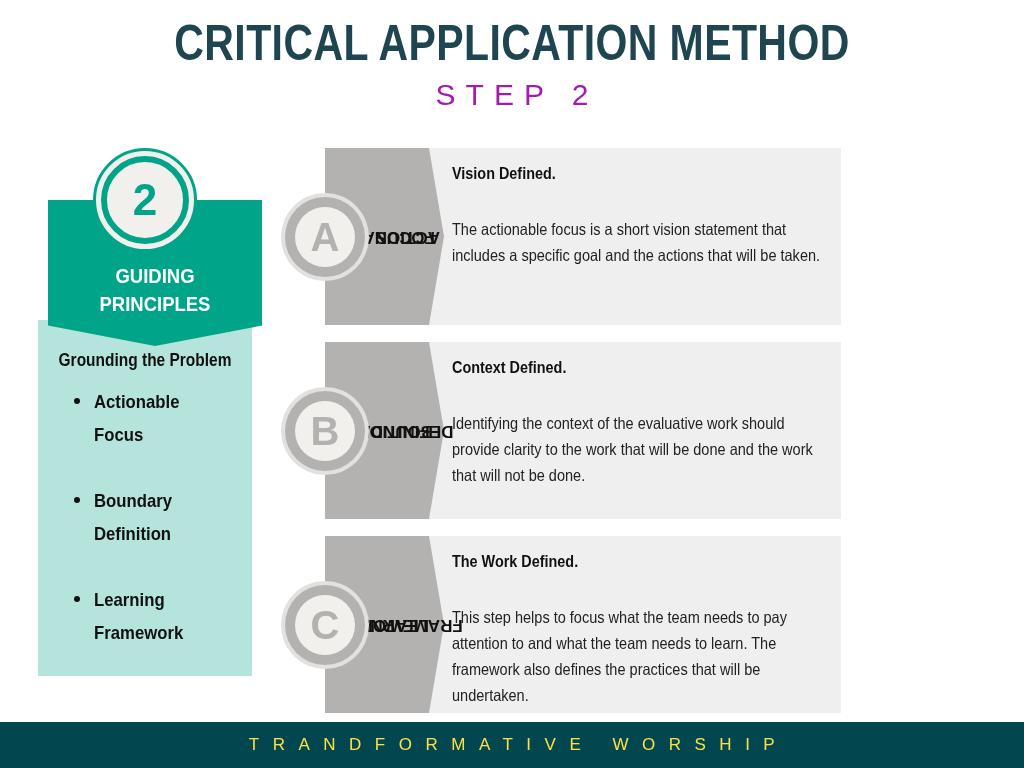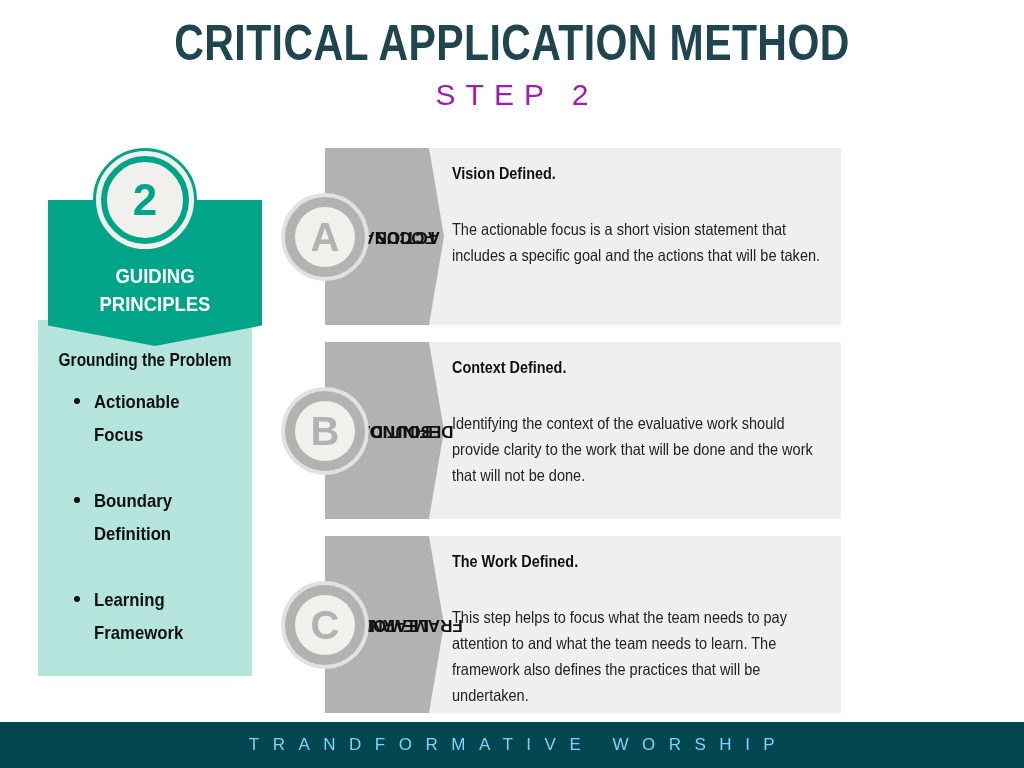--- a/index.html
+++ b/index.html
@@ -95,21 +95,21 @@
     .badge .core {
       position:absolute; left:14px; top:14px; width:60px; height:60px; border-radius:50%; background:#f2f0ec;
       display:flex; align-items:center; justify-content:center;
       color:#b3b2b0; font-weight:bold; font-size:40px;
     }
     
     .footer {
       position:absolute; left:0; top:722px; width:1024px; height:46px; background:#02474f;
       display:flex; align-items:center; justify-content:center;
     }
-    .footer span { color:#7dd3fc; font-size:17px; letter-spacing:13.5px; padding-left:13px; }
+    .footer span { color:#fde047; font-size:17px; letter-spacing:13.5px; padding-left:13px; }
   </style>
 </head>
 <body>
 
 <div class="title">CRITICAL APPLICATION METHOD</div>
 <div class="subtitle">STEP 2</div>
 
 <div class="left-panel">
   <div class="lp-header">
     <div class="lp-title">

